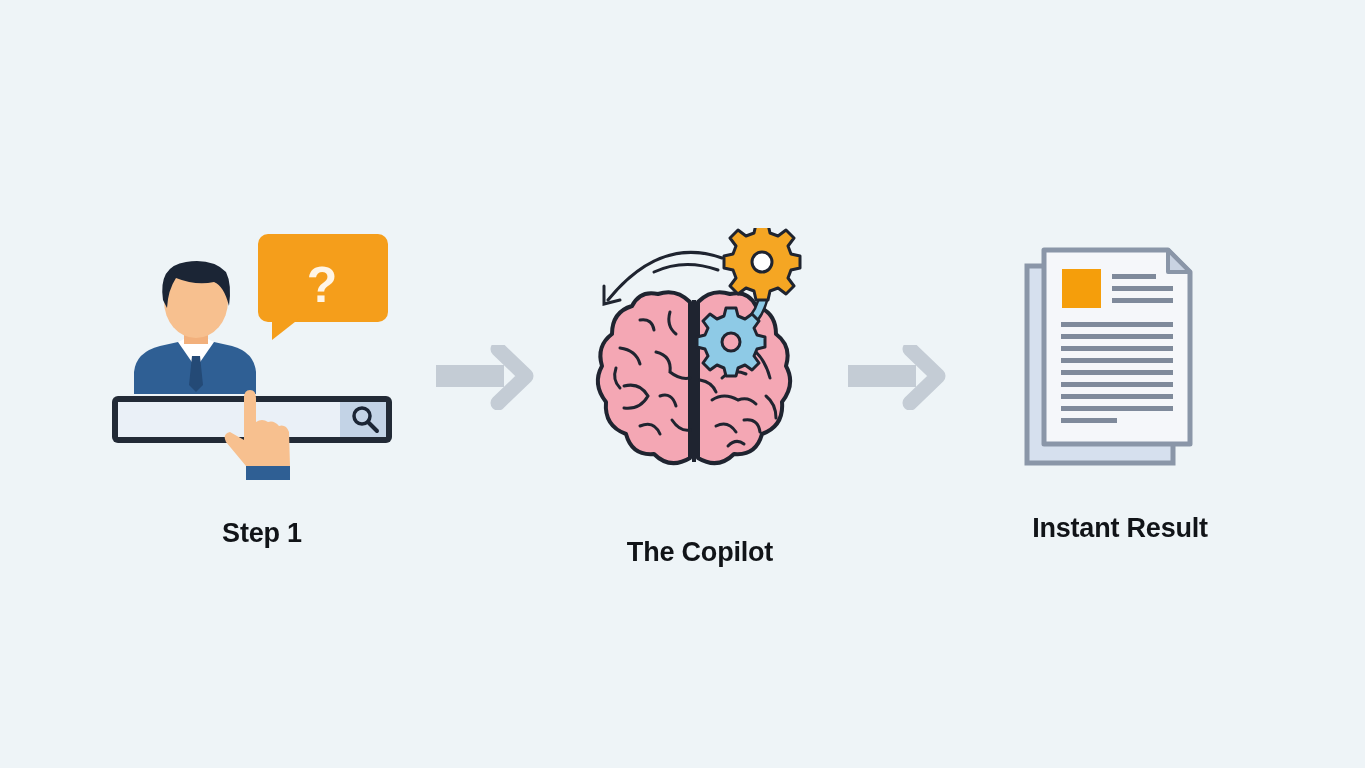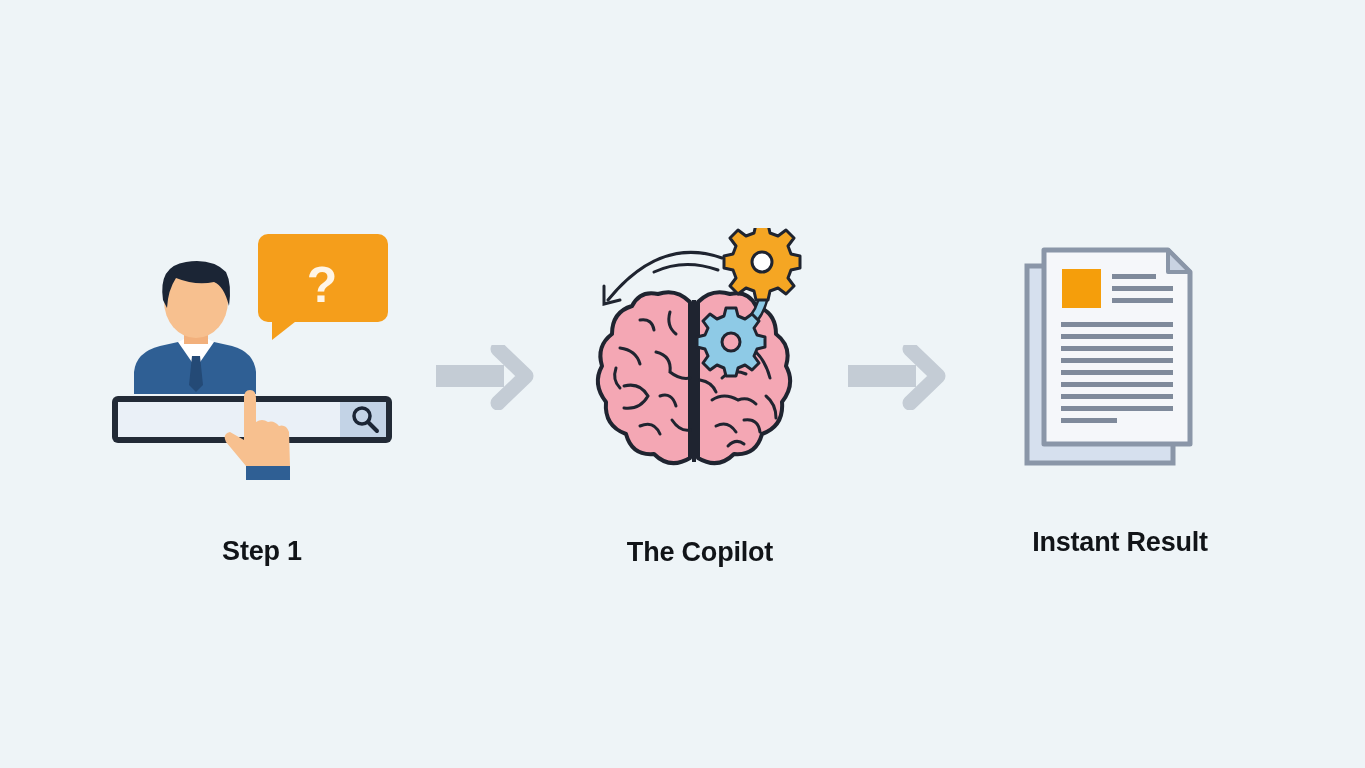--- a/index.html
+++ b/index.html
@@ -145,17 +145,17 @@
       <rect x="1061" y="346" width="112" height="5"></rect>
       <rect x="1061" y="358" width="112" height="5"></rect>
       <rect x="1061" y="370" width="112" height="5"></rect>
       <rect x="1061" y="382" width="112" height="5"></rect>
       <rect x="1061" y="394" width="112" height="5"></rect>
       <rect x="1061" y="406" width="112" height="5"></rect>
       <rect x="1061" y="418" width="56" height="5"></rect>
     </g>
   </svg>
 
-  <div class="label" style="left:162px; top:536px; width:200px;">Step 1</div>
+  <div class="label" style="left:162px; top:518px; width:200px;">Step 1</div>
   <div class="label" style="left:580px; top:513px; width:240px;margin-top:24px;">The Copilot</div>
-  <div class="label" style="left:1000px; top:527px; width:240px;">Instant Result</div>
+  <div class="label" style="left:1000px; top:513px; width:240px;">Instant Result</div>
 
 </div>
 
 </body></html>

